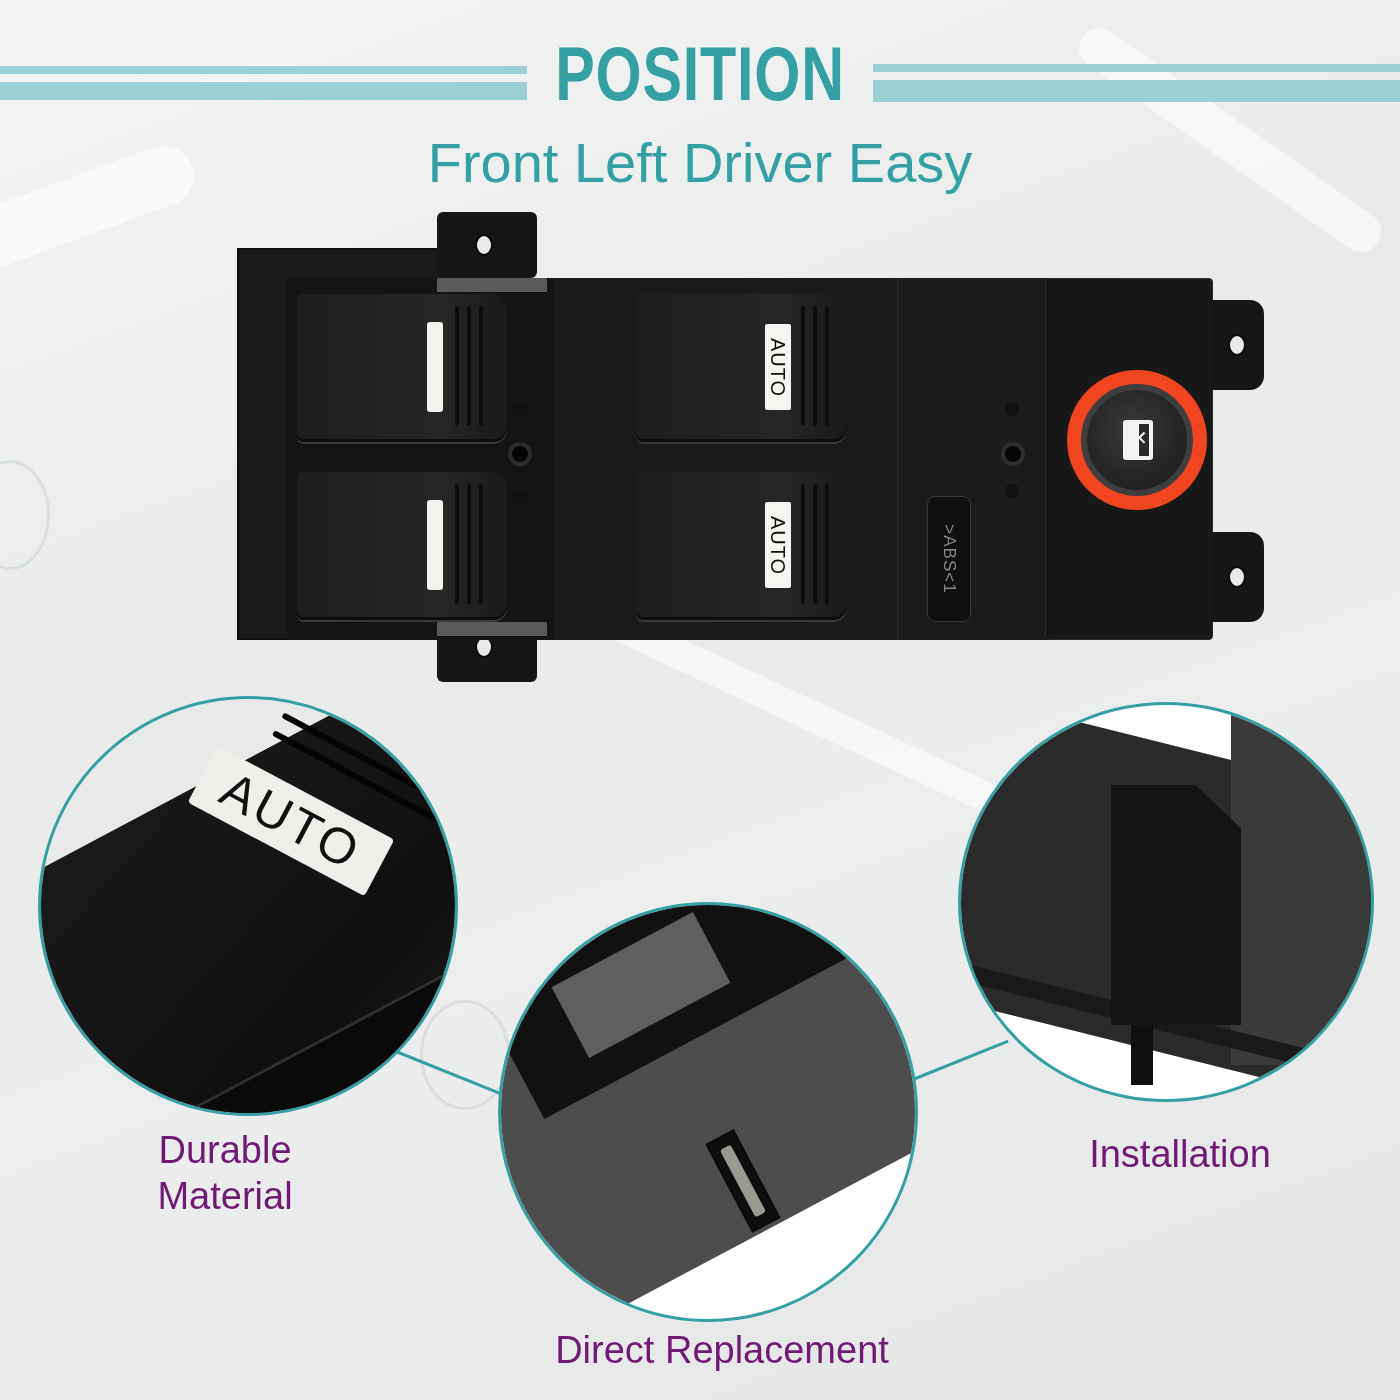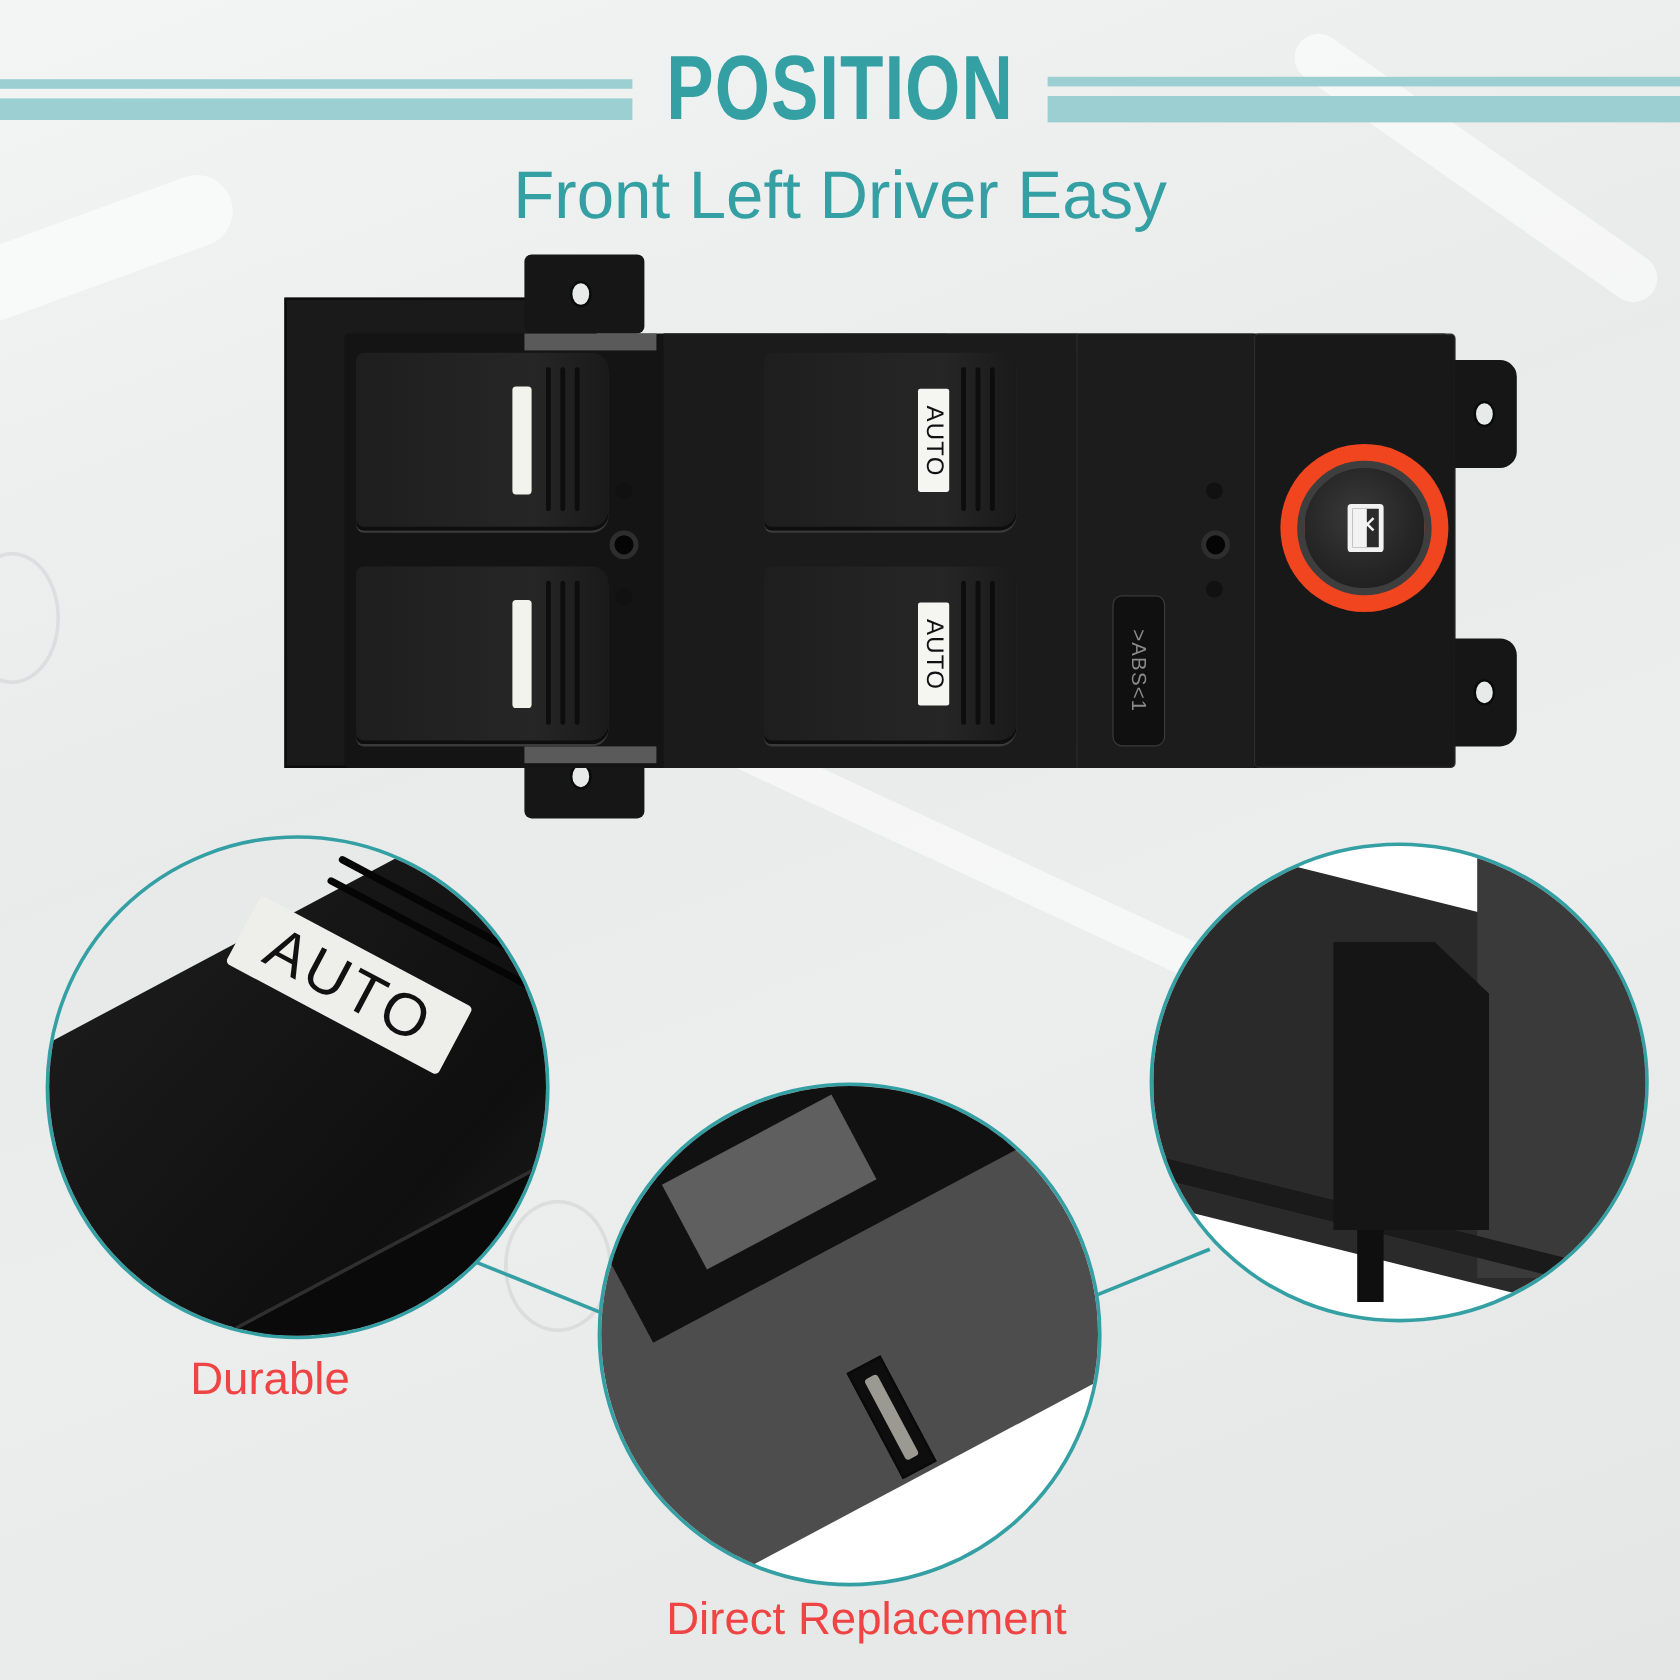--- a/index.html
+++ b/index.html
@@ -55,21 +55,21 @@
 
   .lock-knob { position: absolute; left: 830px; top: 158px; width: 140px; height: 140px; border-radius: 50%; background: #f0451e; }
   .lock-knob .inner { position: absolute; left: 14px; top: 14px; width: 112px; height: 112px; border-radius: 50%; background: radial-gradient(circle at 45% 40%, #3a3a3a 0%, #262626 55%, #1a1a1a 100%); border: 6px solid #3e3e3e; }
   .lock-knob .glyph { position: absolute; left: 36px; top: 30px; width: 30px; height: 40px; border: 4px solid #f2f2f2; border-radius: 3px; background: #2a2a2a; }
   .lock-knob .glyph::before { content: ""; position: absolute; left: 0; top: 0; width: 12px; height: 32px; background: #f2f2f2; }
   .lock-knob .glyph::after { content: "✕"; position: absolute; left: 4px; top: 4px; font-size: 20px; color: #f2f2f2; line-height: 1; }
 
   
   .callout { position: absolute; border-radius: 50%; border: 3px solid #34a0a4; overflow: hidden; }
   .connector { position: absolute; height: 3px; background: #34a0a4; transform-origin: 0 50%; }
-  .callout-label { position: absolute; text-align: center; color: #ef4444; font-size: 38px; line-height: 1.2; }
+  .callout-label { position: absolute; text-align: center; color: #701a75; font-size: 38px; line-height: 1.2; }
 
   
   .c1 { left: 38px; top: 696px; width: 420px; height: 420px; background: #e8eaea; }
   .c1 .face { position: absolute; left: -40px; top: 70px; width: 560px; height: 420px; background: linear-gradient(160deg, #1c1c1c 0%, #0f0f0f 60%, #262626 100%); transform: rotate(-28deg); border-radius: 20px; }
   .c1 .ridge-a, .c1 .ridge-b { position: absolute; height: 6px; background: #050505; border-radius: 4px; transform: rotate(28deg); }
   .c1 .auto-badge { position: absolute; left: 150px; top: 90px; width: 200px; height: 64px; background: #eeeeea; border-radius: 4px; transform: rotate(28deg); display: flex; align-items: center; justify-content: center; }
   .c1 .auto-badge span { font-size: 50px; color: #111; letter-spacing: 3px; }
   .c1 .lower-lip { position: absolute; left: 170px; top: 300px; width: 420px; height: 200px; background: #0a0a0a; transform: rotate(-28deg); border-top: 3px solid #2f2f2f; }
 
   
@@ -188,33 +188,35 @@
   <div class="face"></div>
   <div class="lower-lip"></div>
   <div class="ridge-a" style="left:230px;top:60px;width:200px;"></div>
   <div class="ridge-b" style="left:220px;top:80px;width:210px;"></div>
   <div class="auto-badge">
       <span>AUTO</span>
     </div>
 </div>
 <div class="callout-label" style="left:120px;top:1128px;width:210px;">
   <div>Durable</div>
+  <div>Material</div>
 </div>
 
 <div class="callout c2">
   <div class="body-gray"></div>
   <div class="top-dark"></div>
   <div class="texture"></div>
   <div class="slot"></div>
 </div>
 <div class="callout-label" style="left:492px;top:1328px;width:460px;">
   <div>Direct Replacement</div>
 </div>
 
 <div class="callout c3">
   <div class="back"></div>
   <div class="right"></div>
   <div class="rail"></div>
   <div class="block"></div>
   <div class="tab"></div>
 </div>
 <div class="callout-label" style="left:1060px;top:1132px;width:240px;">
+  <div>Installation</div>
 </div>
 
 </body></html>

